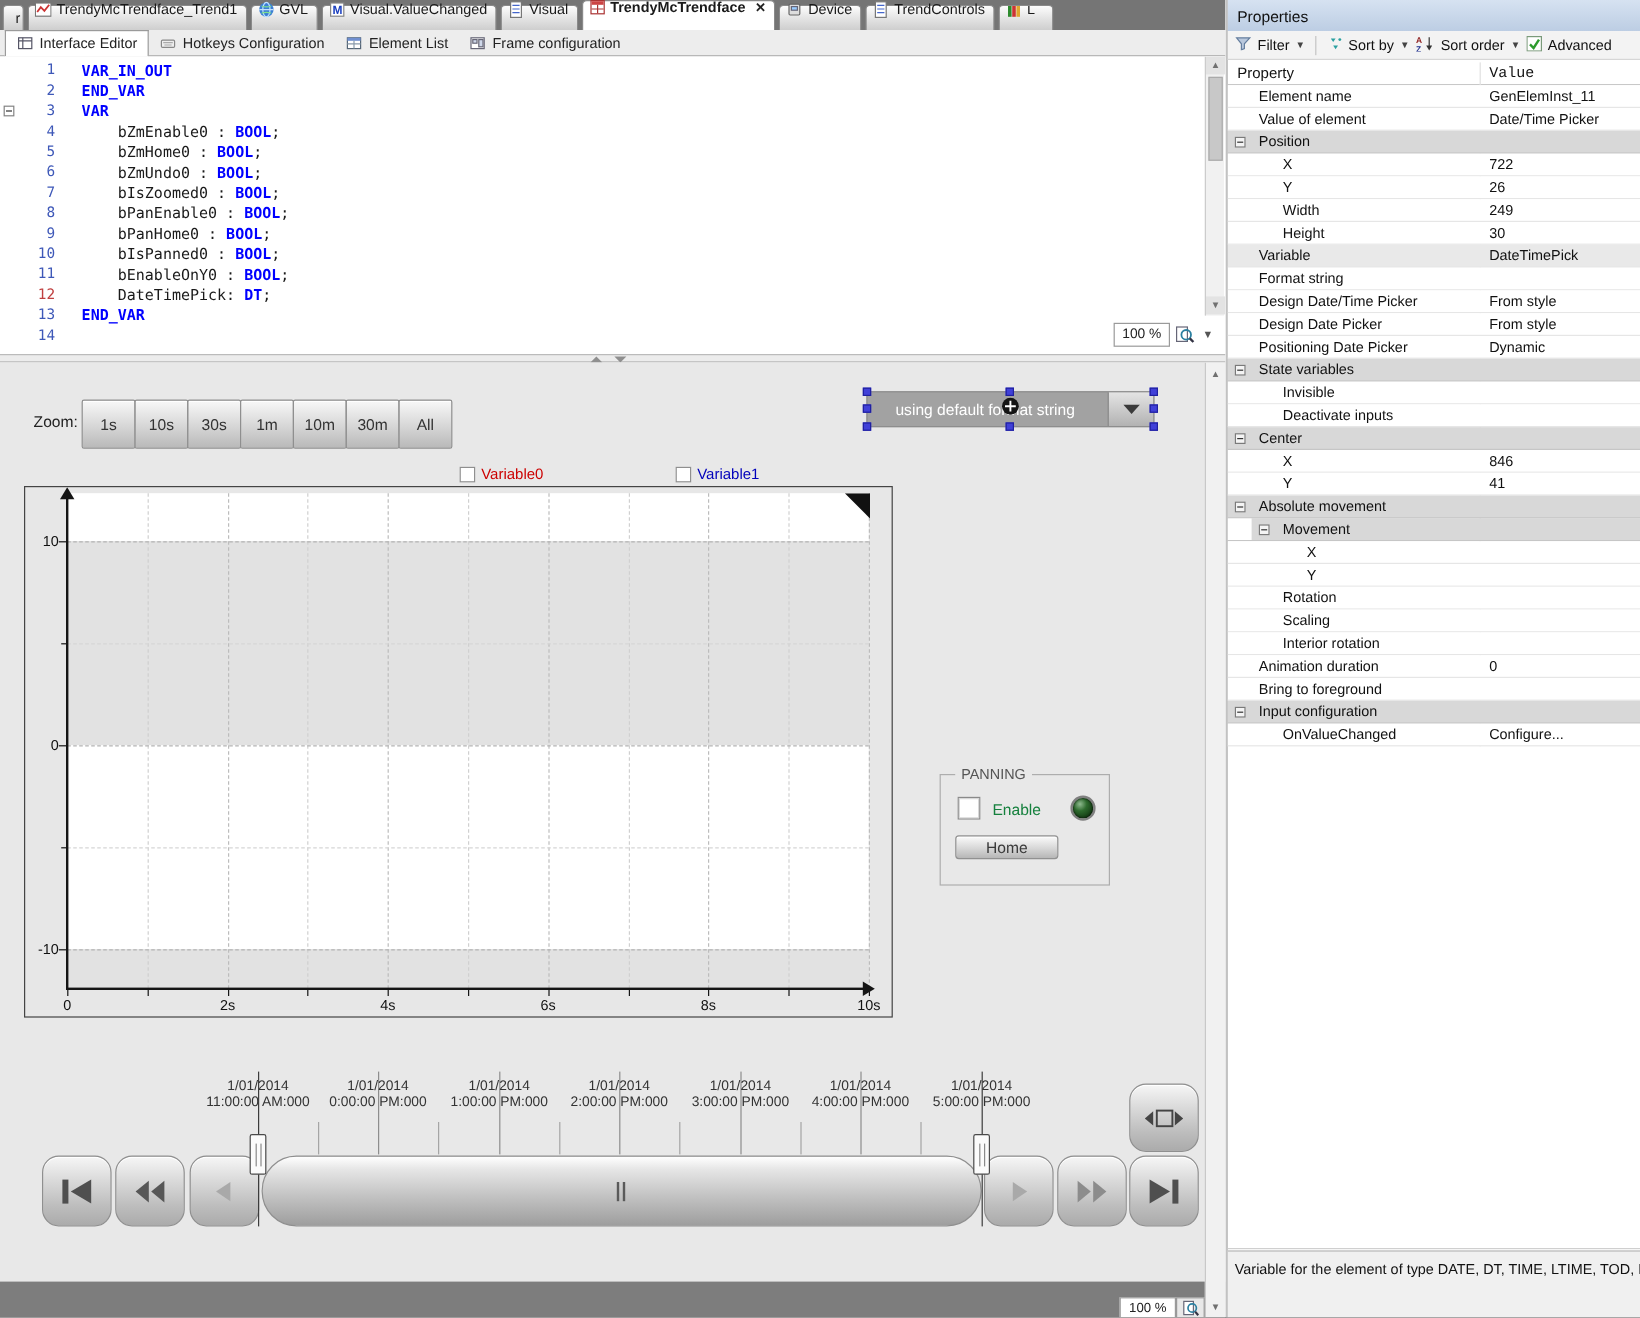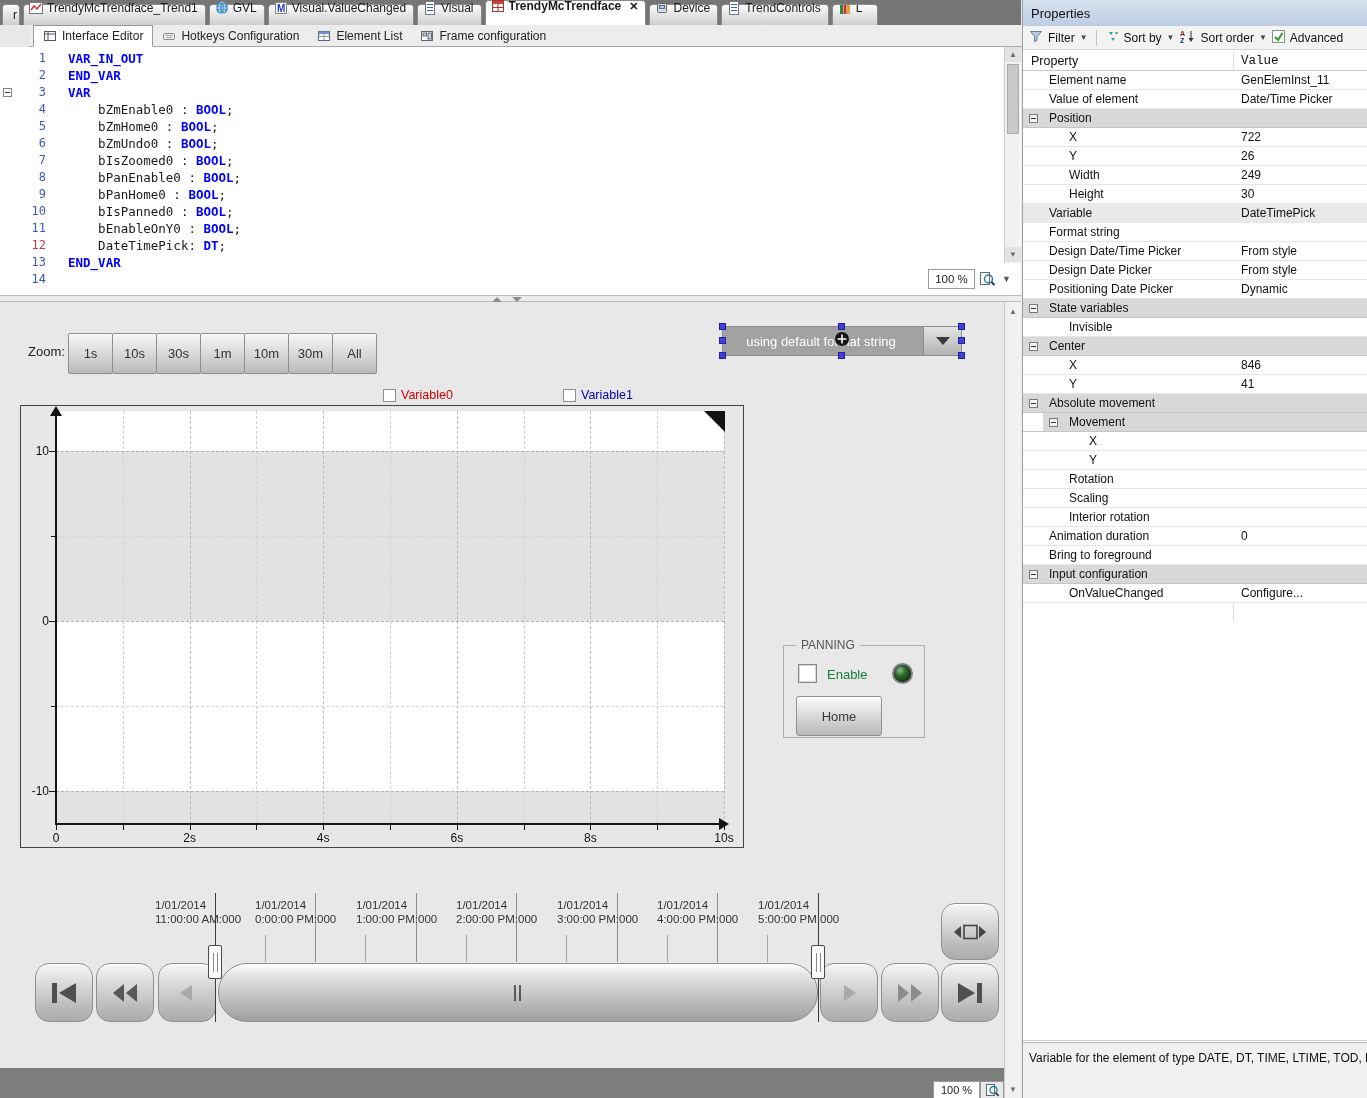--- a/index.html
+++ b/index.html
@@ -15,21 +15,21 @@
        border-radius:4px 4px 0 0;font-size:12px;white-space:nowrap;color:#1a1a1a;}
   .tab.active{height:25px;background:#fff;font-weight:bold;}
   .tab.partial-left{width:18px;padding:2px 2px;overflow:hidden;justify-content:flex-end;}
   .tab.partial-right{width:46px;overflow:hidden;}
   .tab-close{font-size:11px;font-weight:bold;color:#222;margin-left:4px;cursor:default;}
   .tab-icon{display:inline-flex;width:14px;height:14px;flex:none;}
   #tab-overflow{position:absolute;right:2px;top:8px;font-size:9px;color:#f0f0f0;}
 
   
   #sub-tabbar{position:absolute;left:0;top:25px;width:1021px;height:22px;background:#ededed;
-              border-bottom:1px solid #ababab;display:flex;align-items:stretch;padding-left:4px;margin-left:29px;}
+              border-bottom:1px solid #ababab;display:flex;align-items:stretch;padding-left:4px;}
   .subtab{display:flex;align-items:center;gap:5px;padding:0 9px;font-size:12px;color:#222;position:relative;}
   .subtab.active{background:#fff;border:1px solid #9a9a9a;border-bottom:1px solid #fff;margin-bottom:-1px;z-index:2;}
 
   
   #code-editor{position:absolute;left:0;top:47px;width:1021px;height:248px;background:#fff;overflow:hidden;}
   .code-line{position:relative;height:17px;line-height:17px;font-family:"DejaVu Sans Mono","Liberation Mono",monospace;
              font-size:12.5px;white-space:pre;}
   .code-ln{position:absolute;left:16px;width:30px;text-align:right;color:#3e58b8;font-size:12px;}
   .code-ln.red{color:#c04040;}
   .code-text{position:absolute;left:68px;color:#1a1a1a;}
@@ -96,31 +96,31 @@
   
   #panning{position:absolute;left:783px;top:343px;width:142px;height:93px;border:1px solid #adadad;}
   #panning-title{position:absolute;left:12px;top:-8px;background:#e8e8e8;padding:0 5px;font-size:12px;color:#555;}
   #pan-cbx{position:absolute;left:14px;top:18px;width:19px;height:19px;background:#fff;border:1px solid #8a8a8a;box-shadow:inset 0 0 0 1px #d8d8d8;}
   #pan-enable-label{position:absolute;left:43px;top:21px;font-size:13px;color:#15803d;}
   #pan-led{position:absolute;left:108px;top:17px;width:21px;height:21px;border-radius:50%;
            background:radial-gradient(circle at 35% 30%,#8fba8f 0%,#2e6b2e 35%,#0d2f0d 85%);
            border:2px solid #808080;box-shadow:inset 0 0 2px #000;}
   .metal-btn{background:linear-gradient(180deg,#fbfbfb,#d7d7d7 55%,#b7b7b7);border:1px solid #919191;
              box-shadow:inset 0 1px 0 #fff;display:flex;align-items:center;justify-content:center;color:#3a3a3a;}
-  #pan-home{position:absolute;left:12px;top:50px;width:86px;height:40px;font-size:13px;border-radius:3px;}
+  #pan-home{position:absolute;left:12px;top:50px;width:86px;height:20px;font-size:13px;border-radius:3px;}
 
   #back-home{position:absolute;left:841px;top:496px;width:149px;height:57px;border-radius:9px;font-size:14px;
              background:linear-gradient(170deg,#ffffff 0%,#e2e2e2 45%,#bcbcbc 90%,#b2b2b2);border:1px solid #9b9b9b;
              display:flex;align-items:center;justify-content:center;color:#3a3a3a;}
 
   
   .tl-line{position:absolute;top:591px;width:1px;height:69px;background:#8d8d8d;}
   .tl-line.range{height:129px;background:#3c3c3c;z-index:4;}
   .tl-minor{position:absolute;top:633px;width:1px;height:27px;background:#a5a5a5;}
-  .tl-label{position:absolute;width:120px;text-align:left;font-size:11.5px;line-height:14px;color:#333;z-index:2;}
+  .tl-label{position:absolute;width:120px;text-align:center;font-size:11.5px;line-height:14px;color:#333;z-index:2;}
   .tl-handle{position:absolute;top:643px;width:14px;height:34px;background:#fbfbfb;border:1px solid #4a4a4a;border-radius:2px;z-index:6;}
   .tl-handle i{position:absolute;top:7px;width:1px;height:19px;background:#8a8a8a;}
 
   
   .tr-btn{position:absolute;top:661px;width:58px;height:59px;border-radius:14px;
           background:linear-gradient(180deg,#f6f6f6 0%,#dcdcdc 32%,#bdbdbd 72%,#ababab 100%);
           border:1px solid #8f8f8f;box-shadow:inset 0 1px 0 #fff;display:flex;align-items:center;justify-content:center;}
   #tr-track{position:absolute;left:218px;top:661px;width:600px;height:59px;border-radius:29px;
             background:linear-gradient(180deg,#ffffff 0%,#e6e6e6 18%,#c2c2c2 58%,#9e9e9e 100%);
             border:1px solid #8f8f8f;}
@@ -650,20 +650,24 @@
           <span class="v">Dynamic</span>
         </div>
         <div class="prow group">
           <div class="gbox" style="left: 6px;"></div>
           <span class="k" style="left: 26px;">State variables</span>
         </div>
         <div class="prow">
           <span class="k" style="left: 46px;">Invisible</span>
           <span class="v"></span>
         </div>
+        <div class="prow">
+          <span class="k" style="left: 46px;">Deactivate inputs</span>
+          <span class="v"></span>
+        </div>
         <div class="prow group">
           <div class="gbox" style="left: 6px;"></div>
           <span class="k" style="left: 26px;">Center</span>
         </div>
         <div class="prow">
           <span class="k" style="left: 46px;">X</span>
           <span class="v">846</span>
         </div>
         <div class="prow">
           <span class="k" style="left: 46px;">Y</span>

